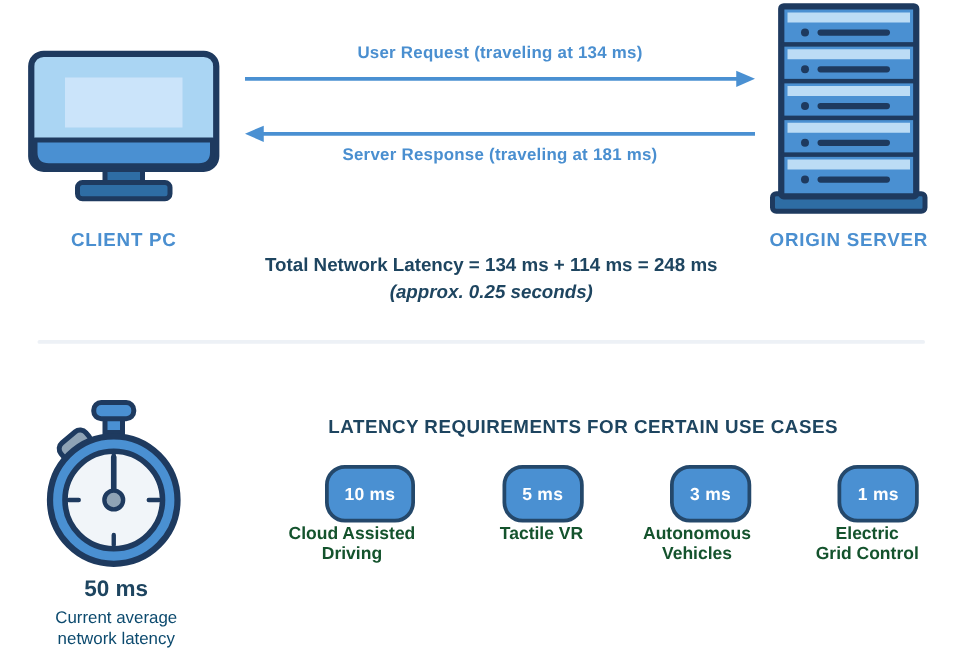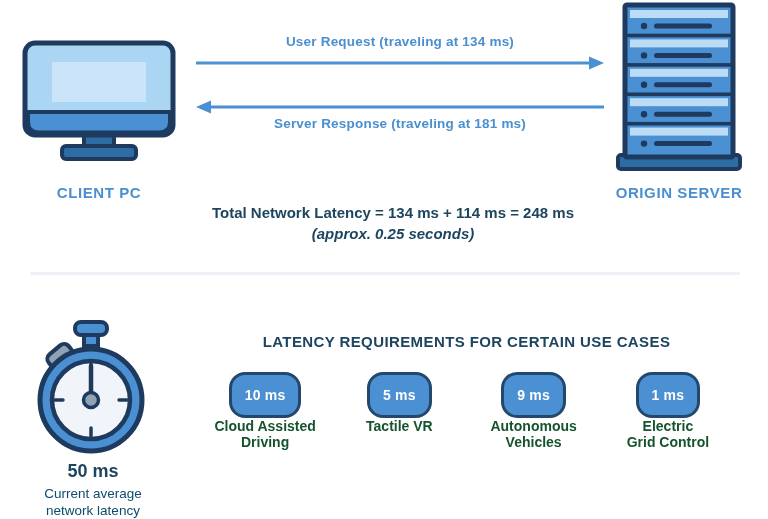--- a/index.html
+++ b/index.html
@@ -71,21 +71,21 @@
   }
   .use-cases{
     position:absolute;
     left:198px;top:372px;width:537px;
     display:flex;
   }
   .use-case{
     flex:1;
     display:flex;
     flex-direction:column;
-    align-items:center;
+    align-items:flex-end;
   }
   .badge{
     height:40px;
     min-width:28px;
     padding:0 13px;
     display:flex;align-items:center;justify-content:center;
     background:#4a90d2;
     border:3.5px solid #24486b;
     border-radius:16px;
     color:#ffffff;
@@ -195,21 +195,21 @@
     <div class="use-case">
       <div class="badge">10 ms</div>
       <div class="uc-label">Cloud Assisted
 Driving</div>
     </div>
     <div class="use-case">
       <div class="badge">5 ms</div>
       <div class="uc-label">Tactile VR</div>
     </div>
     <div class="use-case">
-      <div class="badge">9 ms</div>
+      <div class="badge">3 ms</div>
       <div class="uc-label">Autonomous
 Vehicles</div>
     </div>
     <div class="use-case">
       <div class="badge">1 ms</div>
       <div class="uc-label">Electric
 Grid Control</div>
     </div>
   </div>
 

